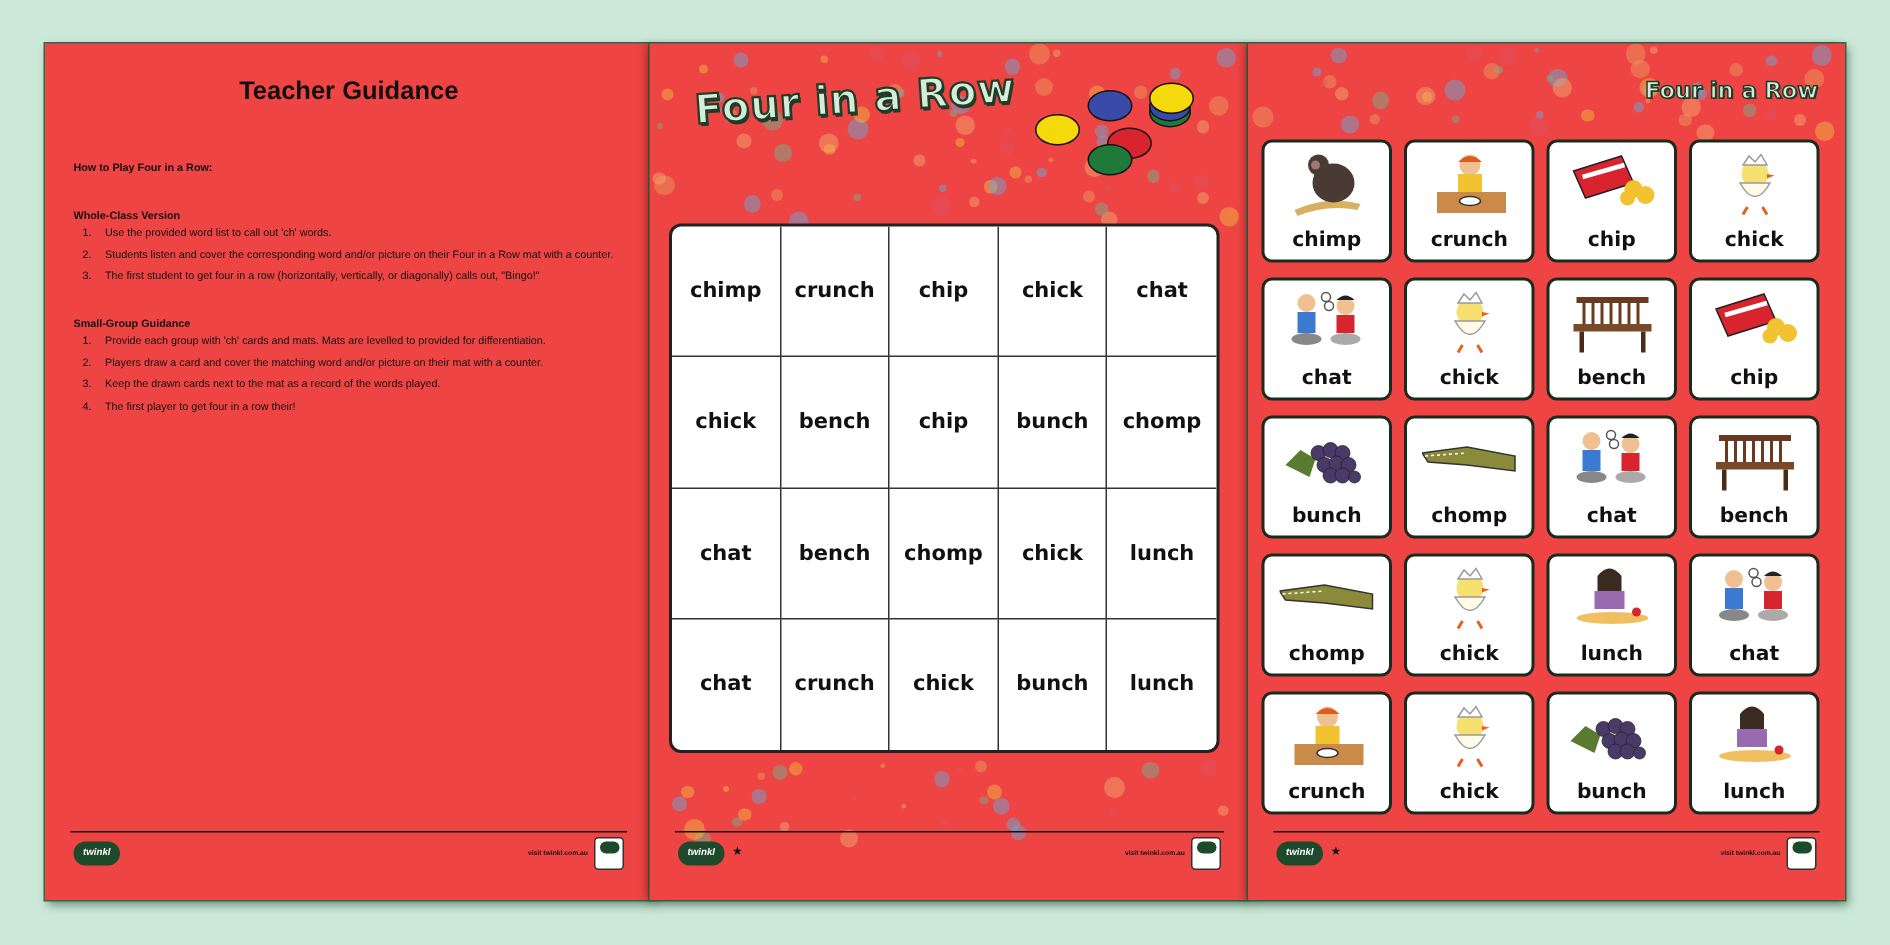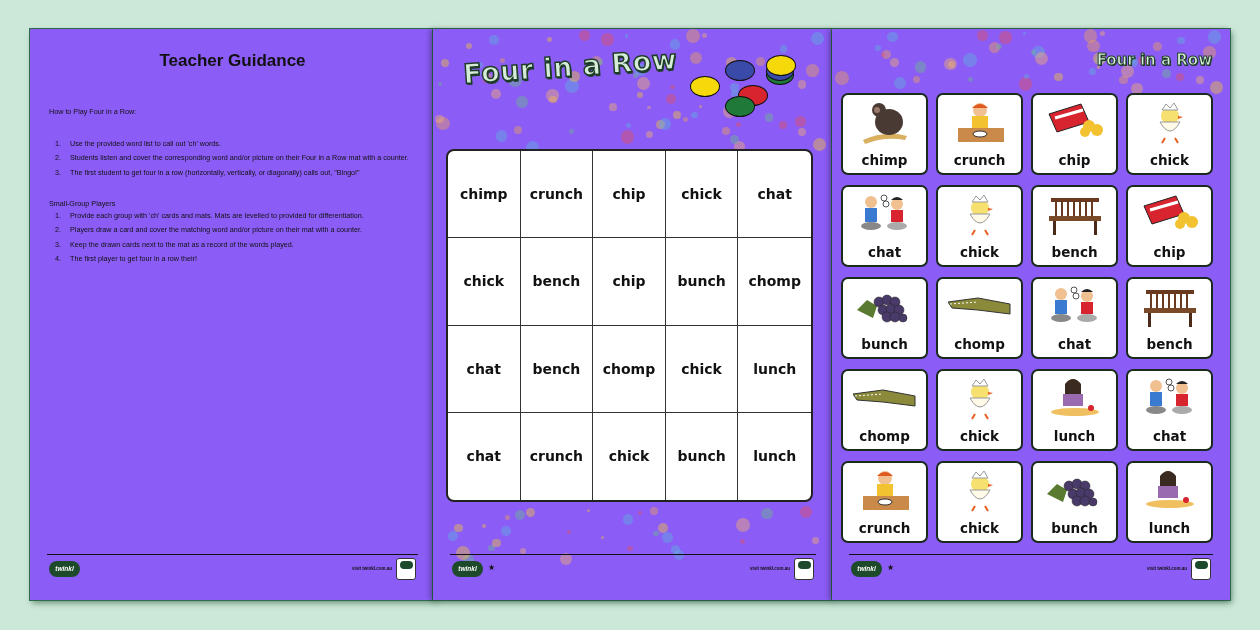--- a/index.html
+++ b/index.html
@@ -1,31 +1,31 @@
 <!DOCTYPE html>
 <html><head>
 <meta charset="utf-8">
 <style>
   * { box-sizing: border-box; margin: 0; padding: 0; }
   html, body { width: 1260px; height: 630px; overflow: hidden; }
   body { background: #cce8d8; font-family: "Liberation Sans", sans-serif; position: relative; }
 
   .page {
-    position: absolute; background: #8b5cf6;
+    position: absolute; background: #ef4444;
     box-shadow: 0 0 0 1px #2f6a4a, 2px 3px 6px rgba(20,70,40,0.55);
     overflow: hidden;
   }
   #page1 { left: 30px; top: 29px; width: 405px; height: 571px; z-index: 1; }
   #page2 { left: 433px; top: 29px; width: 400px; height: 571px; z-index: 2; box-shadow: -3px 0 5px rgba(0,0,0,0.25), 0 0 0 1px #2f6a4a, 2px 3px 6px rgba(20,70,40,0.55);}
   #page3 { left: 832px; top: 29px; width: 398px; height: 571px; z-index: 3; box-shadow: -3px 0 5px rgba(0,0,0,0.25), 0 0 0 1px #2f6a4a, 2px 3px 6px rgba(20,70,40,0.55);}
 
   
   .tg-title { position: absolute; top: 22px; left: 0; width: 100%; text-align: center; font-size: 17px; font-weight: bold; color: #111; }
   .tg-body { position: absolute; left: 19px; top: 78px; width: 370px; font-size: 7.2px; color: #111; line-height: 9.5px; }
-  .tg-h { font-weight: normal; }
+  .tg-h { font-weight: bold; }
   .tg-section { margin-bottom: 22px; }
   .tg-list { list-style: none; margin-top: 2px; }
   .tg-list li { display: flex; margin-bottom: 5px; padding-left: 6px; }
   .tg-list li .num { width: 15px; flex: none; }
   .tg-words b { font-weight: bold; }
 
   
   .footer { position: absolute; left: 17px; right: 17px; bottom: 16px; height: 30px; border-top: 1.5px solid #111; }
   .twinkl-logo { position: absolute; left: 2px; top: 6px; width: 31px; height: 16px; background: #1c4a2a; border-radius: 9px; color: #fff; font-size: 6.5px; font-weight: bold; text-align: center; line-height: 16px; font-style: italic; }
   .star { position: absolute; left: 38px; top: 8px; font-size: 8px; color: #111; }
@@ -55,37 +55,38 @@
 </head>
 <body>
 
 <div class="page" id="page1">
   <div class="tg-title">Teacher Guidance</div>
   <div class="tg-body">
     <div class="tg-section">
       <div class="tg-h">How to Play Four in a Row:</div>
     </div>
     <div class="tg-section">
+      <div class="tg-h">Whole-Class Version</div>
       <ol class="tg-list">
         <li>
             <span class="num">1.</span>
             <span>Use the provided word list to call out 'ch' words.</span>
           </li>
         <li>
             <span class="num">2.</span>
             <span>Students listen and cover the corresponding word and/or picture on their Four in a Row mat with a counter.</span>
           </li>
         <li>
             <span class="num">3.</span>
             <span>The first student to get four in a row (horizontally, vertically, or diagonally) calls out, "Bingo!"</span>
           </li>
       </ol>
     </div>
     <div class="tg-section" style="margin-bottom:16px">
-      <div class="tg-h">Small-Group Players</div>
+      <div class="tg-h">Small-Group Guidance</div>
       <ol class="tg-list">
         <li>
             <span class="num">1.</span>
             <span>Provide each group with 'ch' cards and mats. Mats are levelled to provided for differentiation.</span>
           </li>
         <li>
             <span class="num">2.</span>
             <span>Players draw a card and cover the matching word and/or picture on their mat with a counter.</span>
           </li>
         <li>

